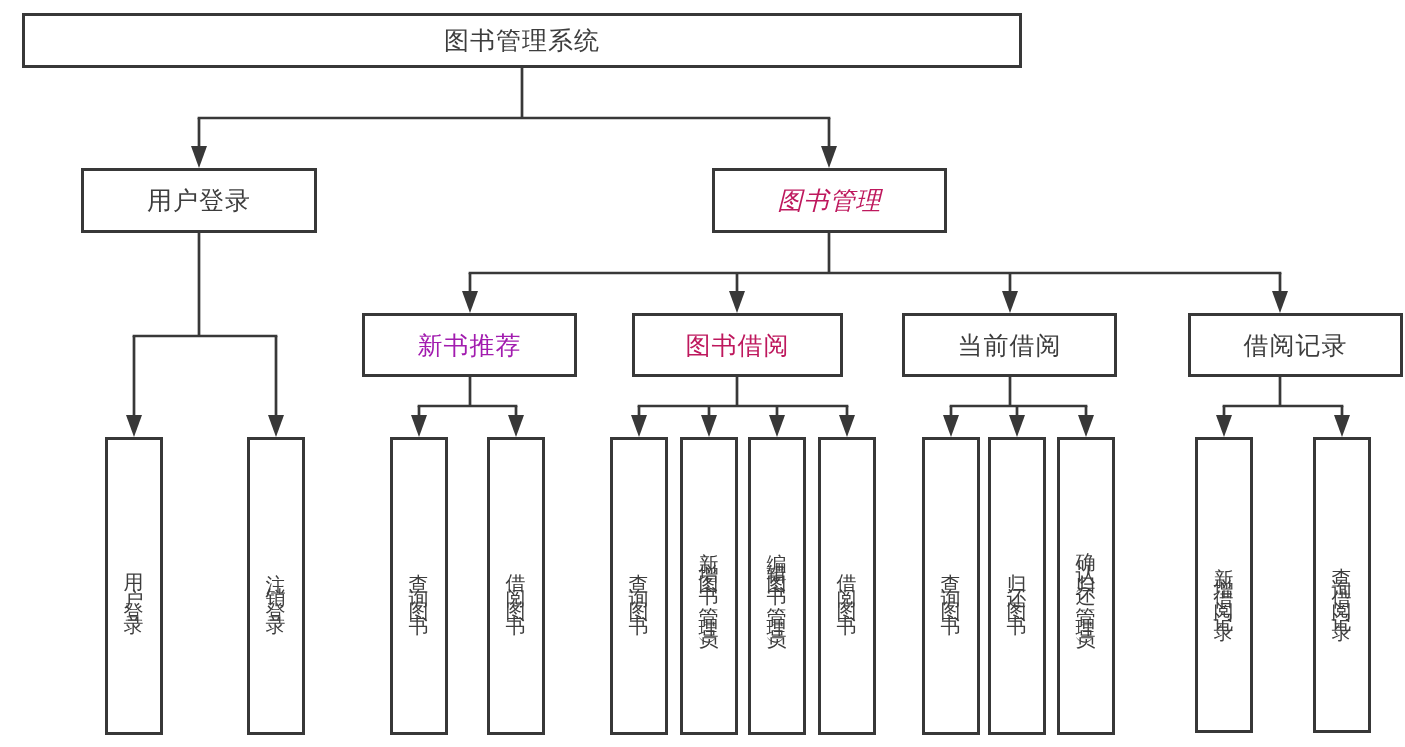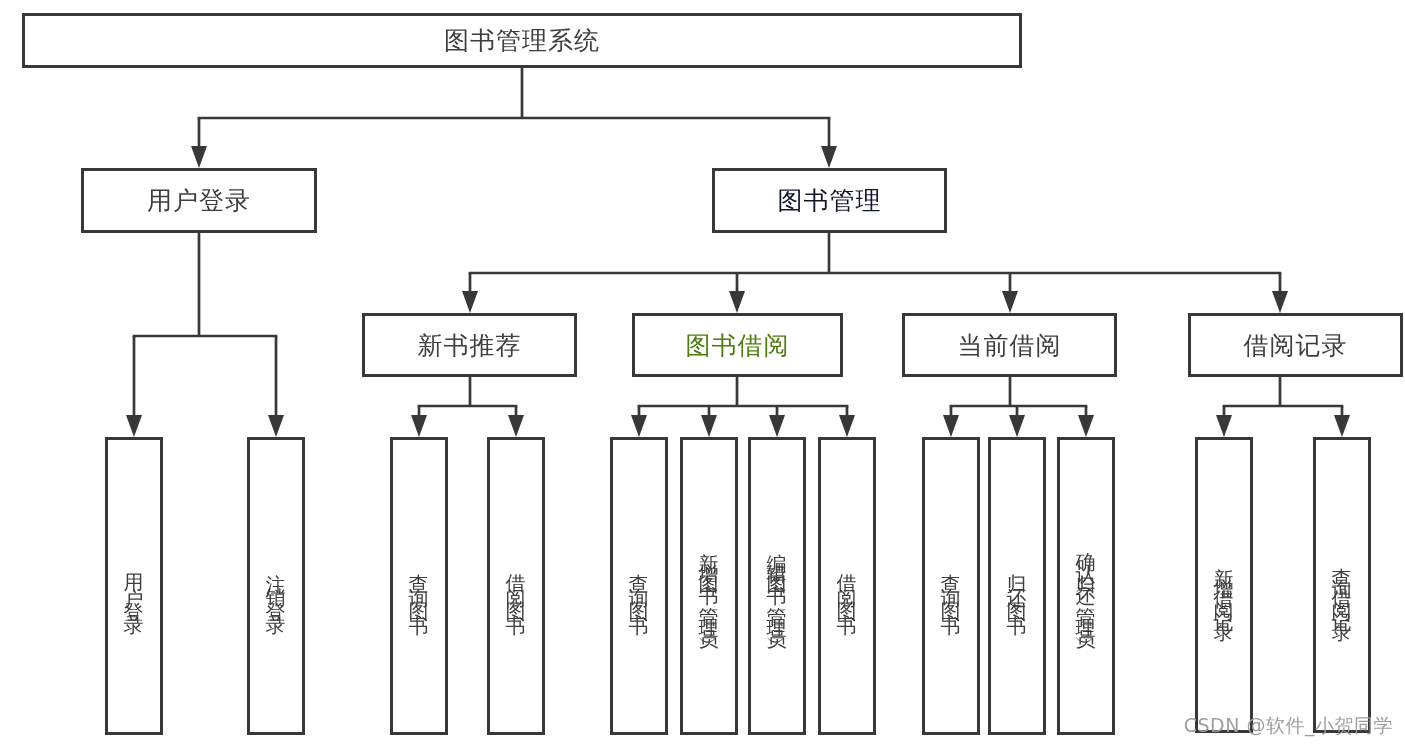--- a/index.html
+++ b/index.html
@@ -112,27 +112,27 @@
       <polygon points="1334,415 1350,415 1342,437" fill="#383838"></polygon>
     </svg>
   <div id="nodes">
       <div class="node root" style="left: 22px; top: 13px; width: 1000px; height: 55px; border-color: rgb(56, 56, 56); background: rgb(255, 255, 255);">
         <span class="node-label" style="color: rgb(61, 61, 61);">图书管理系统</span>
       </div>
       <div class="node branch" style="left: 81px; top: 168px; width: 236px; height: 65px; border-color: rgb(56, 56, 56); background: rgb(255, 255, 255);">
         <span class="node-label" style="color: rgb(61, 61, 61);">用户登录</span>
       </div>
       <div class="node branch" style="left: 712px; top: 168px; width: 235px; height: 65px; border-color: rgb(56, 56, 56); background: rgb(255, 255, 255);">
-        <span class="node-label" style="color: #0f172a;">图书管理</span>
+        <span class="node-label" style="color: #be185d; font-style: italic;">图书管理</span>
       </div>
       <div class="node branch" style="left: 362px; top: 313px; width: 215px; height: 64px; border-color: rgb(56, 56, 56); background: rgb(255, 255, 255);">
-        <span class="node-label" style="color: #404040;">新书推荐</span>
+        <span class="node-label" style="color: #a21caf;">新书推荐</span>
       </div>
       <div class="node branch" style="left: 632px; top: 313px; width: 211px; height: 64px; border-color: rgb(56, 56, 56); background: rgb(255, 255, 255);">
-        <span class="node-label" style="color: #4d7c0f;">图书借阅</span>
+        <span class="node-label" style="color: #be185d;">图书借阅</span>
       </div>
       <div class="node branch" style="left: 902px; top: 313px; width: 215px; height: 64px; border-color: rgb(56, 56, 56); background: rgb(255, 255, 255); text-align: right;">
         <span class="node-label" style="color: rgb(61, 61, 61);">当前借阅</span>
       </div>
       <div class="node branch" style="left: 1172px; top: 313px; width: 215px; height: 64px; border-color: rgb(56, 56, 56); background: rgb(255, 255, 255); margin-left: 16px;">
         <span class="node-label" style="color: rgb(61, 61, 61);">借阅记录</span>
       </div>
       <div class="node leaf" style="left: 105px; top: 437px; width: 58px; height: 298px; border-color: rgb(56, 56, 56); background: rgb(255, 255, 255);">
         <span class="node-label" style="color: rgb(61, 61, 61); letter-spacing: 14px;">用户登录</span>
       </div>
@@ -166,14 +166,13 @@
       <div class="node leaf" style="left: 1057px; top: 437px; width: 58px; height: 298px; border-color: rgb(56, 56, 56); background: rgb(255, 255, 255);">
         <span class="node-label" style="color: rgb(61, 61, 61); letter-spacing: 11px;">确认归还（管理员）</span>
       </div>
       <div class="node leaf" style="left: 1195px; top: 437px; width: 58px; height: 296px; border-color: rgb(56, 56, 56); background: rgb(255, 255, 255);">
         <span class="node-label" style="color: rgb(61, 61, 61); letter-spacing: 11px;">新增借阅记录</span>
       </div>
       <div class="node leaf" style="left: 1313px; top: 437px; width: 58px; height: 296px; border-color: rgb(56, 56, 56); background: rgb(255, 255, 255);">
         <span class="node-label" style="color: rgb(61, 61, 61); letter-spacing: 11px;">查询借阅记录</span>
       </div>
     </div>
-  <div class="watermark" style="color: rgb(158, 158, 158);">CSDN @软件_小贺同学</div>
 </div>
 
 </body></html>

